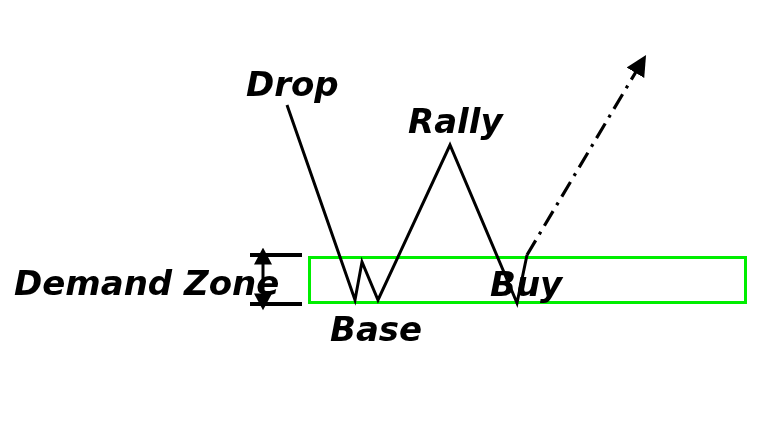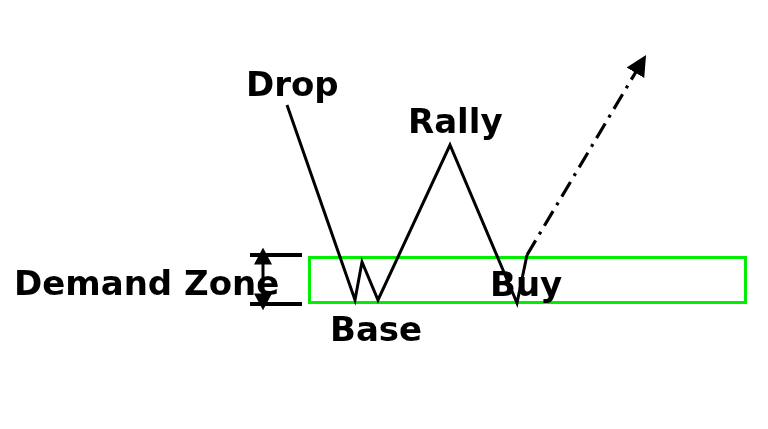--- a/index.html
+++ b/index.html
@@ -7,20 +7,21 @@
     padding: 0;
     background: #ffffff;
   }
   #stage {
     position: relative;
     width: 768px;
     height: 429px;
     background: #ffffff;
     overflow: hidden;
     font-family: "DejaVu Sans", sans-serif;
+    font-style: italic;
   }
   #diagram {
     position: absolute;
     left: 0;
     top: 0;
     width: 768px;
     height: 429px;
   }
   .lbl {
     font-family: "DejaVu Sans", sans-serif;

